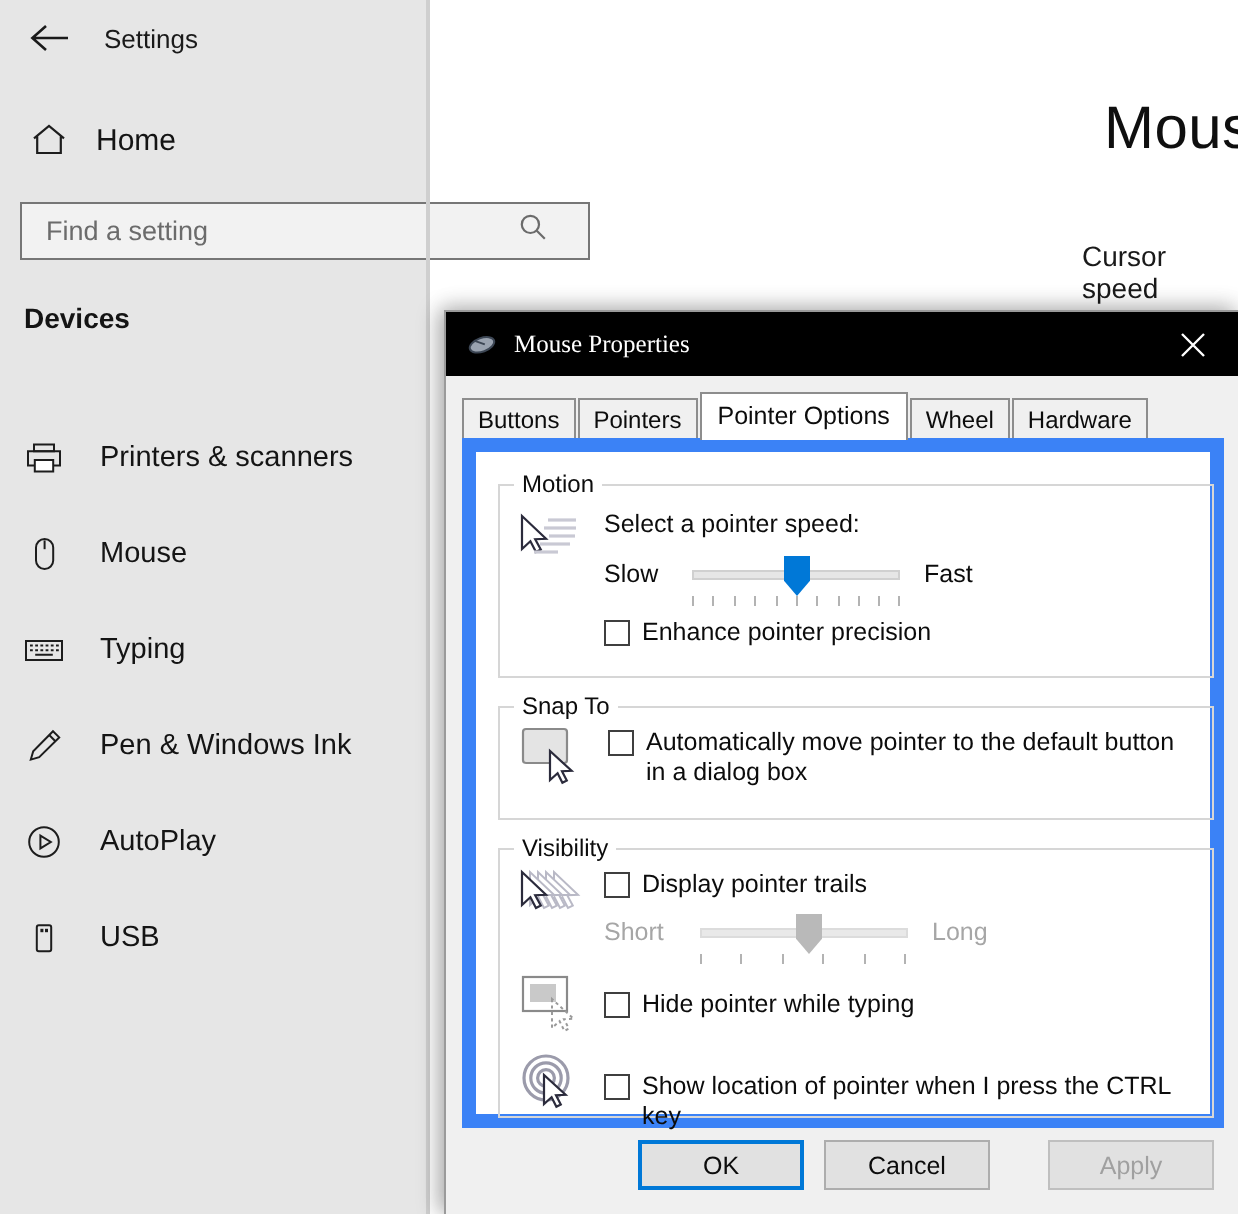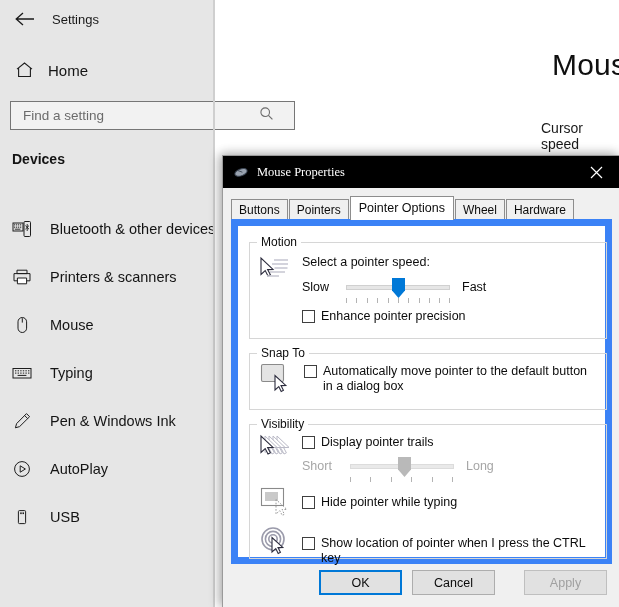--- a/index.html
+++ b/index.html
@@ -204,31 +204,20 @@
         <svg width="15" height="15" viewBox="0 0 15 15">
           <circle cx="6.2" cy="6.2" r="4.3" fill="none" stroke="#6b6b6b" stroke-width="1.1"></circle>
           <path d="M9.4 9.4 L13.4 13.4" stroke="#6b6b6b" stroke-width="1.1" fill="none"></path>
         </svg>
       </span>
     </div>
 
     <div class="section-head">Devices</div>
 
     <div class="nav">
-      <div class="nav-item">
-        <span class="nav-ico">
-          <svg width="20" height="18" viewBox="0 0 20 18">
-            <rect x="1" y="3" width="10" height="8" fill="none" stroke="#1d1d1d" stroke-width="1"></rect>
-            <path d="M2.2 4.4h1M4.2 4.4h1M6.2 4.4h1M8.2 4.4h1M2.2 6h1M4.2 6h1M6.2 6h1M8.2 6h1M2.2 7.6h1M4.2 7.6h1M6.2 7.6h1M8.2 7.6h1M2.8 9.2h5.6" stroke="#1d1d1d" stroke-width="0.9"></path>
-            <rect x="12" y="1.5" width="6.5" height="15" rx="1" fill="none" stroke="#1d1d1d" stroke-width="1"></rect>
-            <path d="M15.2 4 v7 M13.4 5.6 l3.6 3.6 M13.4 9.2 l3.6 -3.6" stroke="#1d1d1d" stroke-width="0.9" fill="none"></path>
-          </svg>
-        </span>
-        <span class="nav-label">Bluetooth &amp; other devices</span>
-      </div>
 
       <div class="nav-item">
         <span class="nav-ico">
           <svg width="20" height="18" viewBox="0 0 20 18">
             <path d="M5 2.2h10v3.4H5z" fill="none" stroke="#1d1d1d" stroke-width="1"></path>
             <path d="M2 5.6h16v7.2H2z" fill="none" stroke="#1d1d1d" stroke-width="1"></path>
             <path d="M5.4 10h9.2v5.8H5.4z" fill="#fff" stroke="#1d1d1d" stroke-width="1"></path>
           </svg>
         </span>
         <span class="nav-label">Printers &amp; scanners</span>

